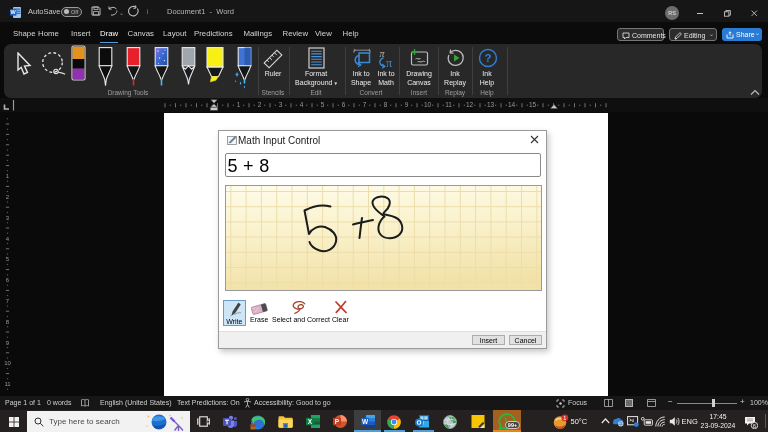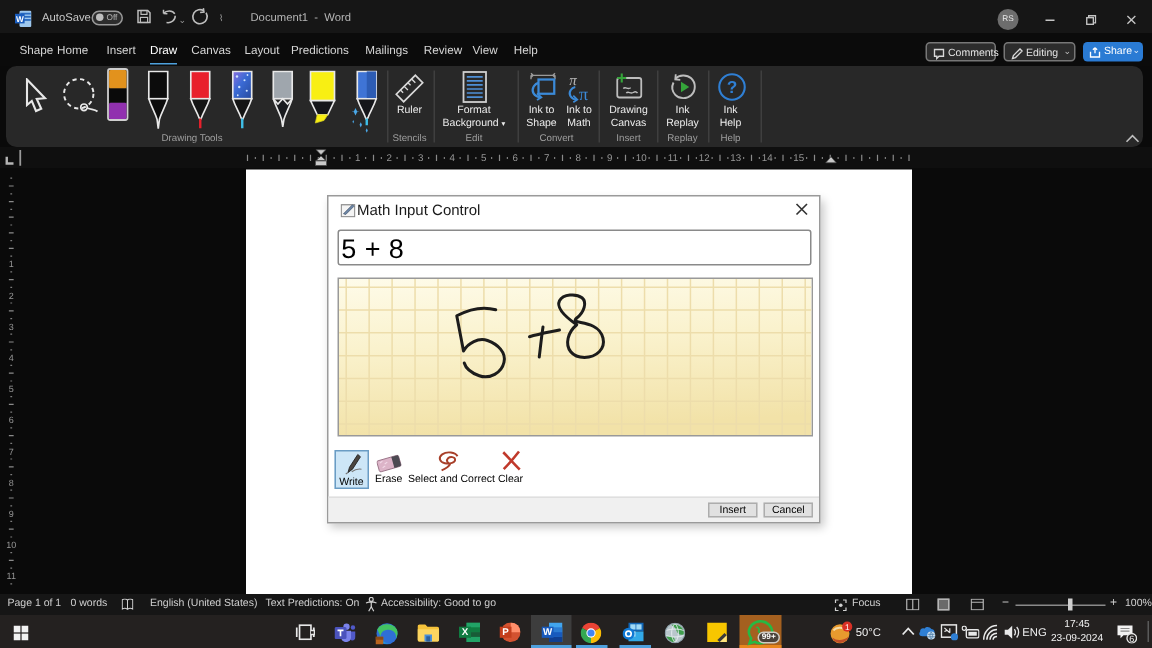--- a/index.html
+++ b/index.html
@@ -412,20 +412,41 @@
 
 <div class="a" id="taskbar" style="left:0;top:410px;width:768px;height:22px;background:#242120">
 
   <svg class="a" style="left:9px;top:6.5px" width="10" height="10" viewBox="0 0 10 10">
     <rect x="0" y="0" width="4.6" height="4.6" fill="#f2f2f2"></rect>
       <rect x="5.4" y="0" width="4.6" height="4.6" fill="#f2f2f2"></rect>
     <rect x="0" y="5.4" width="4.6" height="4.6" fill="#f2f2f2"></rect>
       <rect x="5.4" y="5.4" width="4.6" height="4.6" fill="#f2f2f2"></rect>
   </svg>
 
+  <div class="a" style="left:27px;top:1px;width:163px;height:21px;background:#f2f2f2">
+    <svg class="a" style="left:7px;top:5.5px" width="10" height="10" viewBox="0 0 10 10">
+      <circle cx="4" cy="4" r="3" fill="none" stroke="#2f2f2f" stroke-width="1"></circle>
+      <line x1="6.3" y1="6.3" x2="9.3" y2="9.3" stroke="#2f2f2f" stroke-width="1"></line>
+    </svg>
+    <div class="a" style="left:22px;top:6px;font-size:8px;color:#494949">Type here to search</div>
+
+    <svg class="a" style="left:118px;top:2px" width="42" height="19" viewBox="0 0 42 19">
+      <circle cx="14" cy="9" r="7.5" fill="#1f6fd0"></circle>
+      <path d="M8 5 C11 2.8 17 2.5 20.5 5.5 C17 8 11 9 7 7.5 Z" fill="#3f97e8"></path>
+      <path d="M7.5 12 C12 13.5 18 12.5 21 10 C20 14.5 15 17 10.5 15.5 Z" fill="#1554a8"></path>
+      <circle cx="3.5" cy="3.5" r="1" fill="#f2c14e"></circle>
+        <circle cx="25" cy="2.5" r="0.8" fill="#f2c14e"></circle>
+        <circle cx="2" cy="13" r="0.7" fill="#f2c14e"></circle>
+      <g stroke="#7b5ec9" stroke-width="1.4" fill="none">
+        <path d="M27 6 L33.5 12.5 M33.5 12.5 L29.5 17.5 M33.5 12.5 L38 17.5 M33.5 12.5 L33.5 18"></path>
+        <path d="M25.5 4.5 L29.5 8.5" stroke-width="2.4"></path>
+      </g>
+      <circle cx="37" cy="5" r="0.8" fill="#f2c14e"></circle>
+    </svg>
+  </div>
 
   <svg class="a" style="left:197px;top:6px" width="13" height="11" viewBox="0 0 13 11">
     <rect x="2.7" y="0.8" width="7.6" height="9.4" fill="none" stroke="#e8e8e8" stroke-width="1.1"></rect>
     <path d="M0.8 2.3 V8.7 M12.2 2.3 V8.7" stroke="#e8e8e8" stroke-width="1.2"></path>
     <path d="M10.3 4.3 H12.6 V7 H10.3" fill="#242120" stroke="#e8e8e8" stroke-width="0.9"></path>
   </svg>
 
   <svg class="a" style="left:223px;top:5px" width="14" height="13" viewBox="0 0 14 13">
     <circle cx="8" cy="2.8" r="2.1" fill="#7b83eb"></circle>
     <circle cx="12.3" cy="3.4" r="1.5" fill="#5059c9"></circle>

